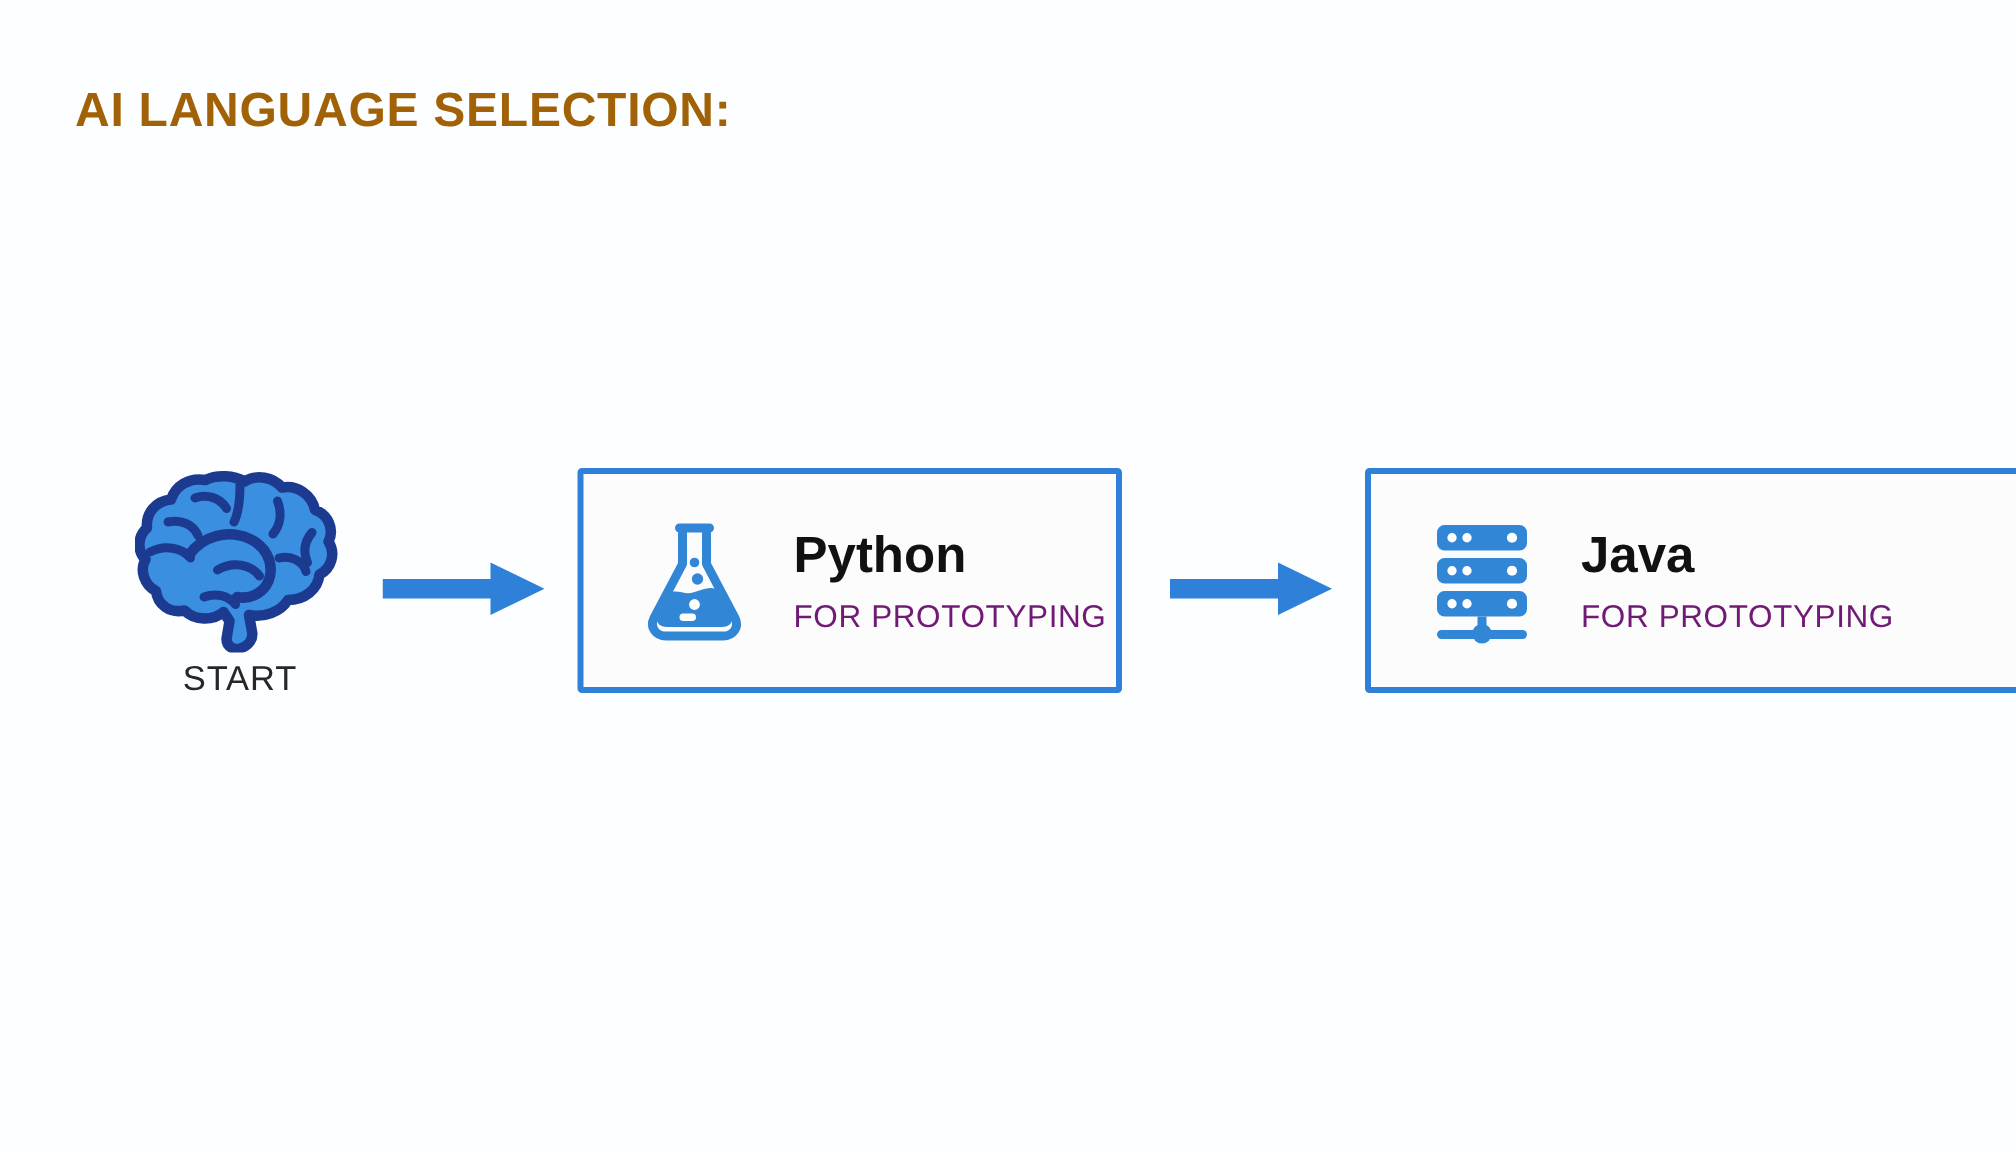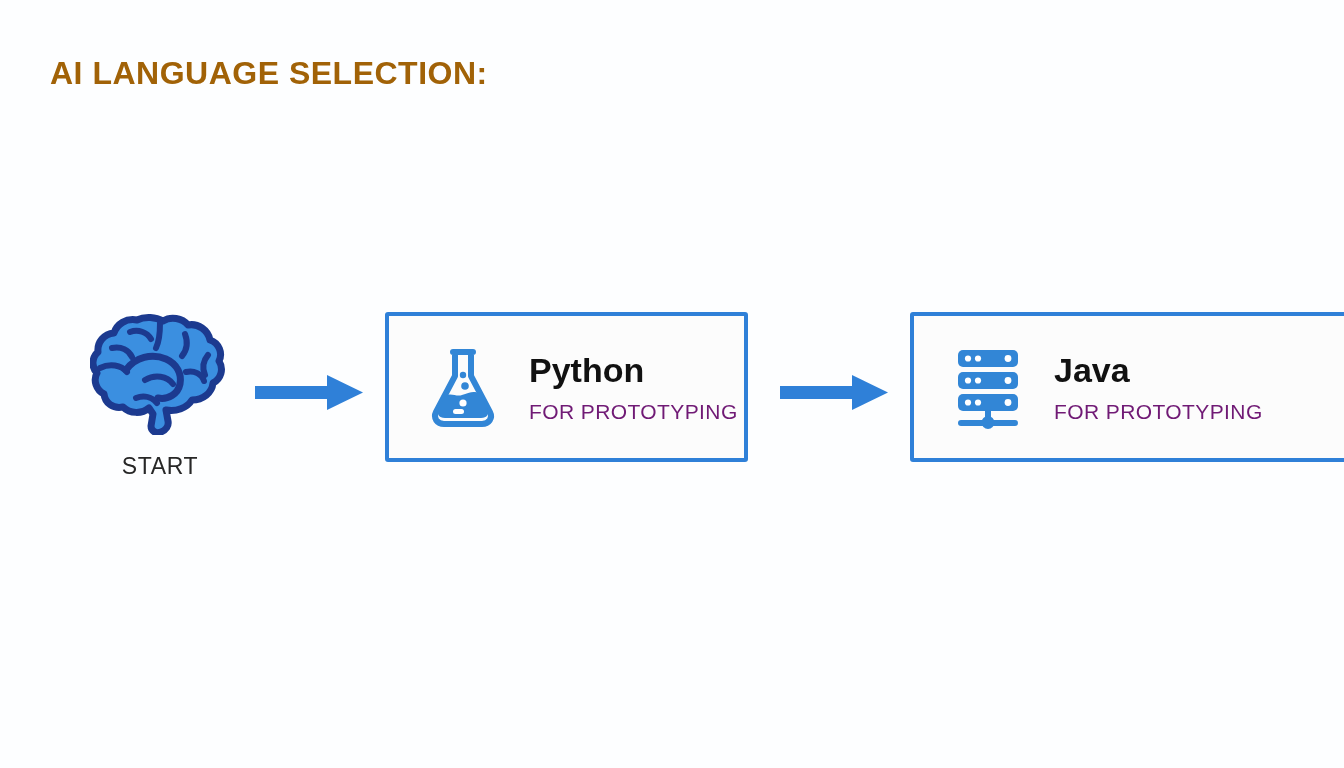--- a/index.html
+++ b/index.html
@@ -50,21 +50,21 @@
     display: flex;
     flex-direction: column;
     align-items: center;
   }
   #start-node .brain-wrap {
     width: 140px;
     height: 125px;
     display: block;
   }
   #start-label {
-    margin-top: 18px;
+    margin-top: 4px;
     font-size: 23px;
     color: #272727;
     letter-spacing: 0.6px;
     font-family: "Liberation Sans", sans-serif;
   }
 
   
   .arrow {
     position: absolute;
     top: 72px;

